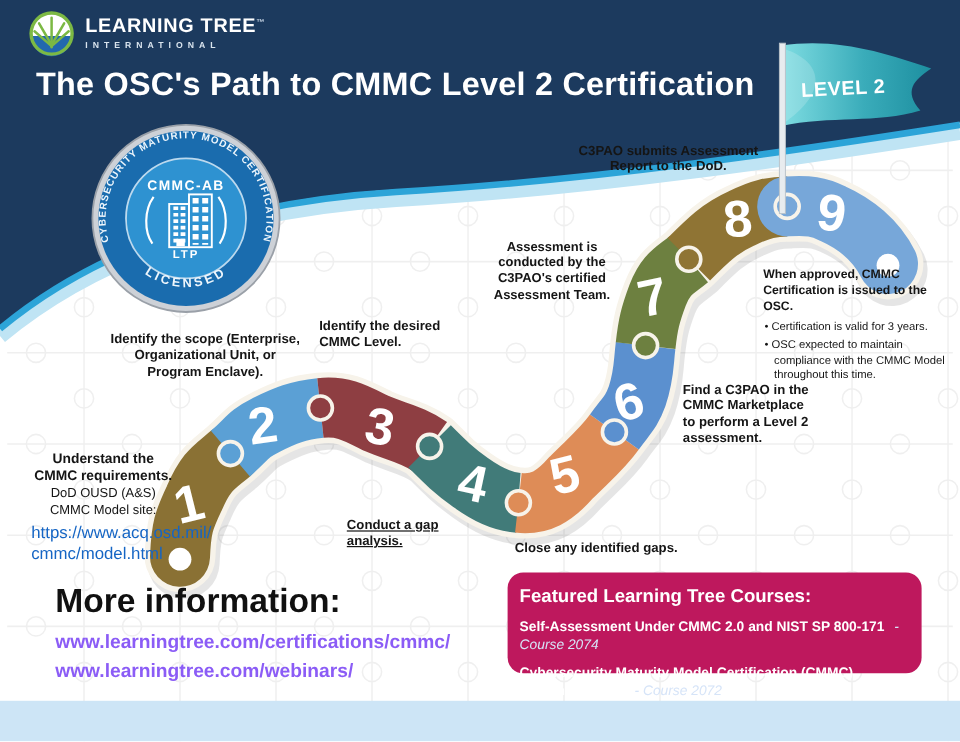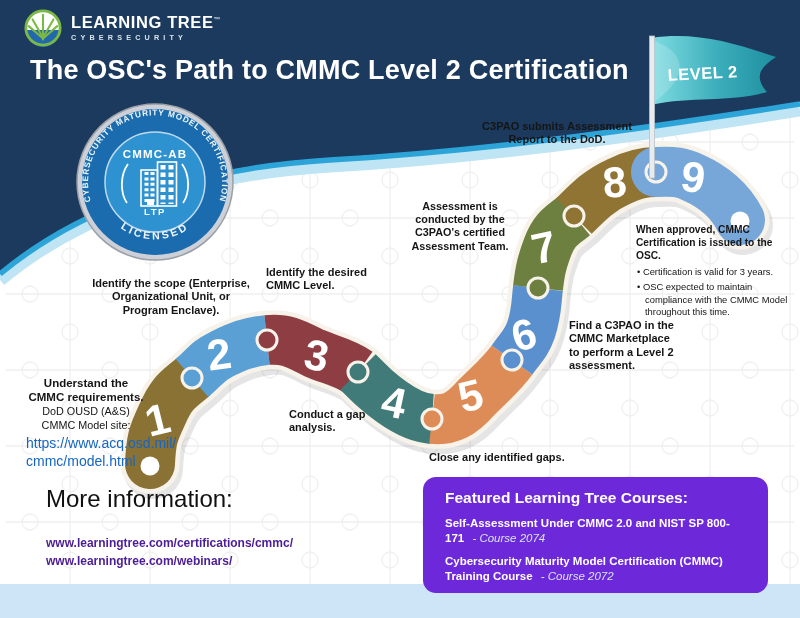--- a/index.html
+++ b/index.html
@@ -26,39 +26,39 @@
   
   .ringtxt{font-size:8.2px;font-weight:bold;fill:#eef6fc;letter-spacing:.9px;}
   .lictxt{font-size:10.5px;font-weight:bold;fill:#eef6fc;letter-spacing:2.6px;}
   .cmmcab{font-size:11.5px;font-weight:bold;fill:#ffffff;letter-spacing:1.2px;text-anchor:middle;}
   .ltp{font-size:9.5px;font-weight:bold;fill:#ffffff;letter-spacing:1.6px;text-anchor:middle;}
 
   
   .step{position:absolute;color:#151515;font-weight:bold;font-size:11px;line-height:1.22;white-space:pre-line;}
   #step2{left:82px;top:277px;width:178px;text-align:center;}
   #step3{left:266px;top:266px;width:120px;}
-  #step4{left:289px;top:408px;width:100px;}
+  #step4{left:289px;top:432px;width:100px;text-decoration:underline;}
   #step5{left:429px;top:451px;width:160px;}
   #step6{left:569px;top:319px;width:124px;text-align:left;}
   #step7{left:408px;top:200px;width:104px;text-align:center;font-size:10.8px;}
   #step8{left:468px;top:120px;width:178px;text-align:center;}
   #step1-wrap{position:absolute;left:20px;top:340px;width:132px;text-align:center;color:#151515;margin-top:36px;}
   #step1-wrap .lbl{font-size:11.5px;font-weight:bold;line-height:1.22;white-space:pre-line;}
   #step1-wrap .sub{font-size:10.8px;line-height:1.25;white-space:pre-line;margin-top:1px;}
   #step1-wrap .lnk{display:block;font-size:14px;font-weight:normal;color:#1565c4;text-align:left;margin-top:2px;line-height:1.3;text-decoration:none;white-space:pre-line;padding-left:6px;}
   #step9{position:absolute;left:636px;top:224px;width:158px;color:#151515;}
   #step9 .hd{font-size:10.2px;font-weight:bold;line-height:1.25;white-space:pre-line;}
   #step9 .bl{font-size:9.4px;line-height:1.3;margin-top:4px;padding-left:9px;text-indent:-8px;}
   #step9 .bl + .bl{margin-top:3px;}
 
   
   #moreinfo{position:absolute;left:46px;top:485px;}
-  #moreinfo .mt{font-size:24px;font-weight:normal;color:#101010;margin-bottom:21px;}
-  #moreinfo a{display:block;color:#4c1d95;font-weight:bold;font-size:12px;line-height:1.5;text-decoration:none;}
-  #courses{position:absolute;left:423px;top:477px;width:345px;height:116px;background:#6d28d9;border-radius:13px;box-sizing:border-box;padding:12px 22px;color:#ffffff;}
+  #moreinfo .mt{font-size:28px;font-weight:bold;color:#101010;margin-bottom:7px;}
+  #moreinfo a{display:block;color:#8b5cf6;font-weight:bold;font-size:16px;line-height:1.5;text-decoration:none;}
+  #courses{position:absolute;left:423px;top:477px;width:345px;height:84px;background:#be185d;border-radius:13px;box-sizing:border-box;padding:12px 10px;color:#ffffff;}
   #courses .ct{font-size:15.5px;font-weight:bold;margin-bottom:9px;}
   .citem{font-size:11.5px;line-height:1.3;margin-bottom:8px;}
   .cname{font-weight:bold;}
   .ccode{color:#d6e4f8;margin-left:5px;font-weight:normal;font-style:italic;}
 </style>
 </head>
 <body>
 
 <div id="stage">
 
@@ -306,21 +306,21 @@
       <g stroke="#7cb944" stroke-width="2.2" stroke-linecap="round">
         <line x1="20" y1="32" x2="20" y2="6"></line>
         <line x1="20" y1="30" x2="9" y2="11"></line>
         <line x1="20" y1="30" x2="31" y2="11"></line>
         <line x1="20" y1="31" x2="5" y2="18"></line>
         <line x1="20" y1="31" x2="35" y2="18"></line>
       </g>
     </svg>
     <div>
       <div class="brand-name"><span>LEARNING TREE</span><span class="brand-tm">™</span></div>
-      <div class="brand-sub">CYBERSECURITY</div>
+      <div class="brand-sub">INTERNATIONAL</div>
     </div>
   </div>
 
   <div class="title">The OSC's Path to CMMC Level 2 Certification</div>
 
   <div id="step1-wrap">
     <div class="lbl">Understand the
 CMMC requirements.</div>
     <div class="sub">DoD OUSD (A&amp;S)
 CMMC Model site:</div>

